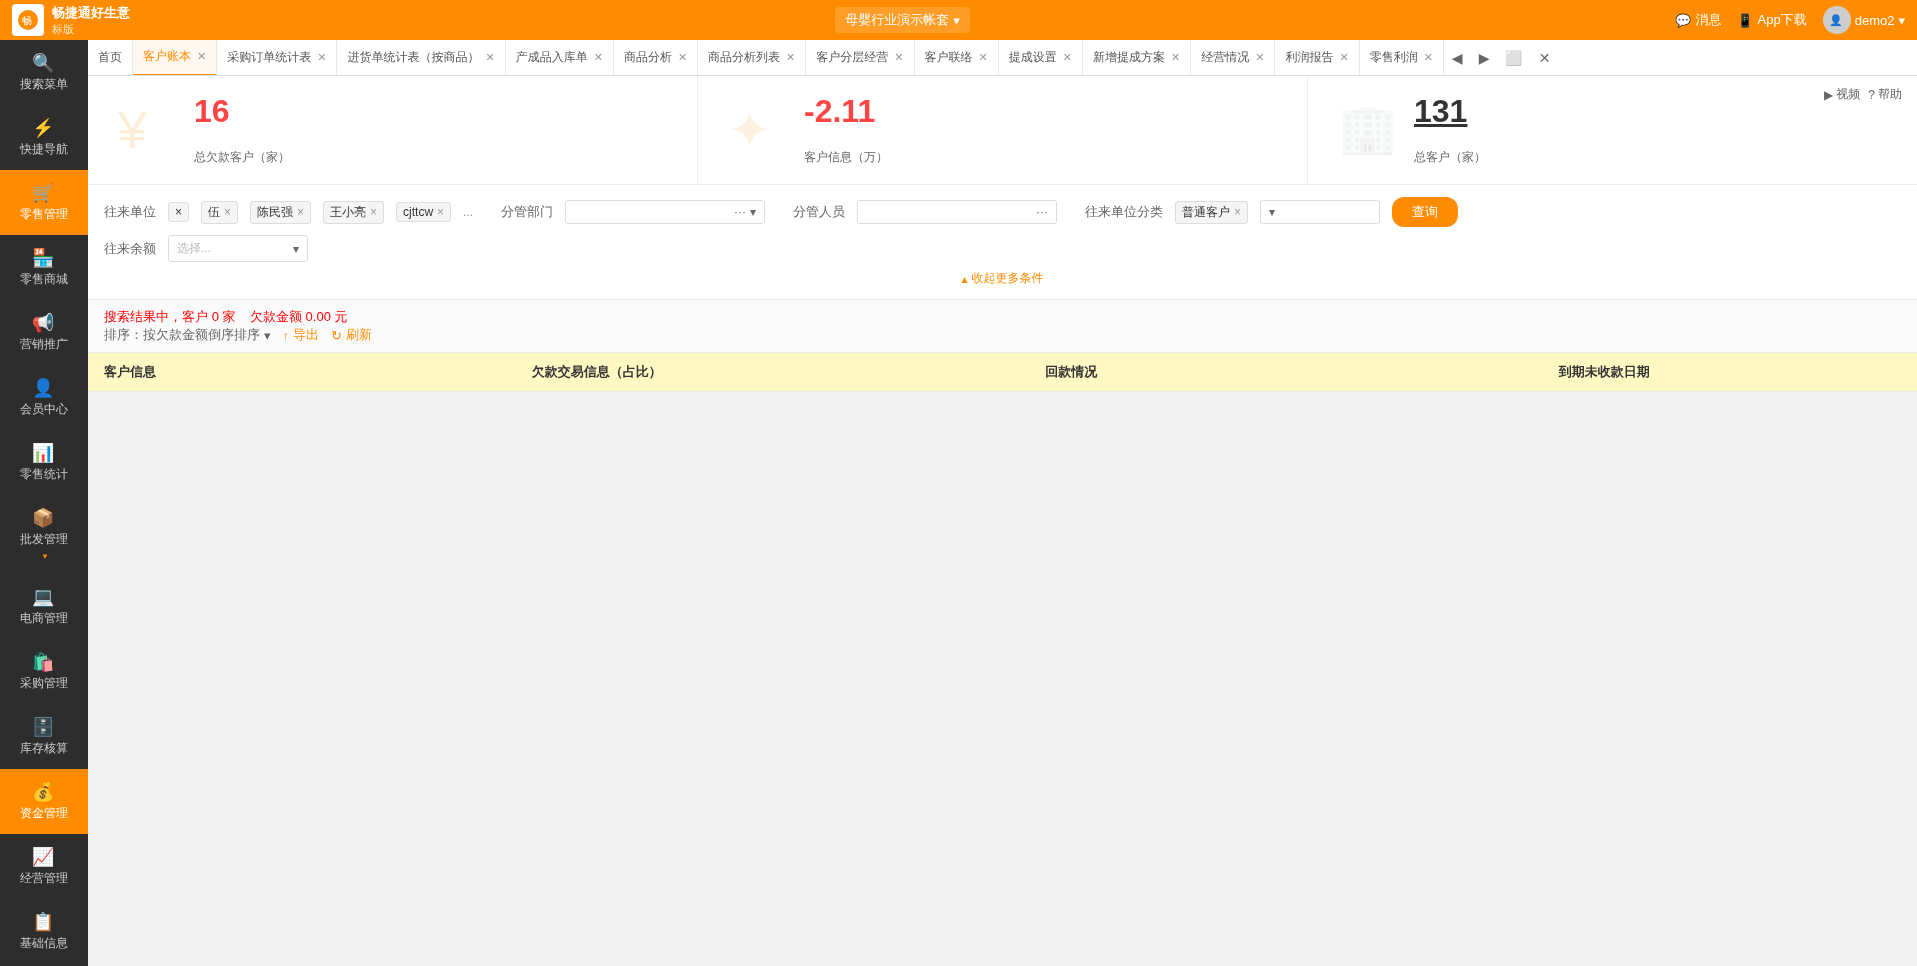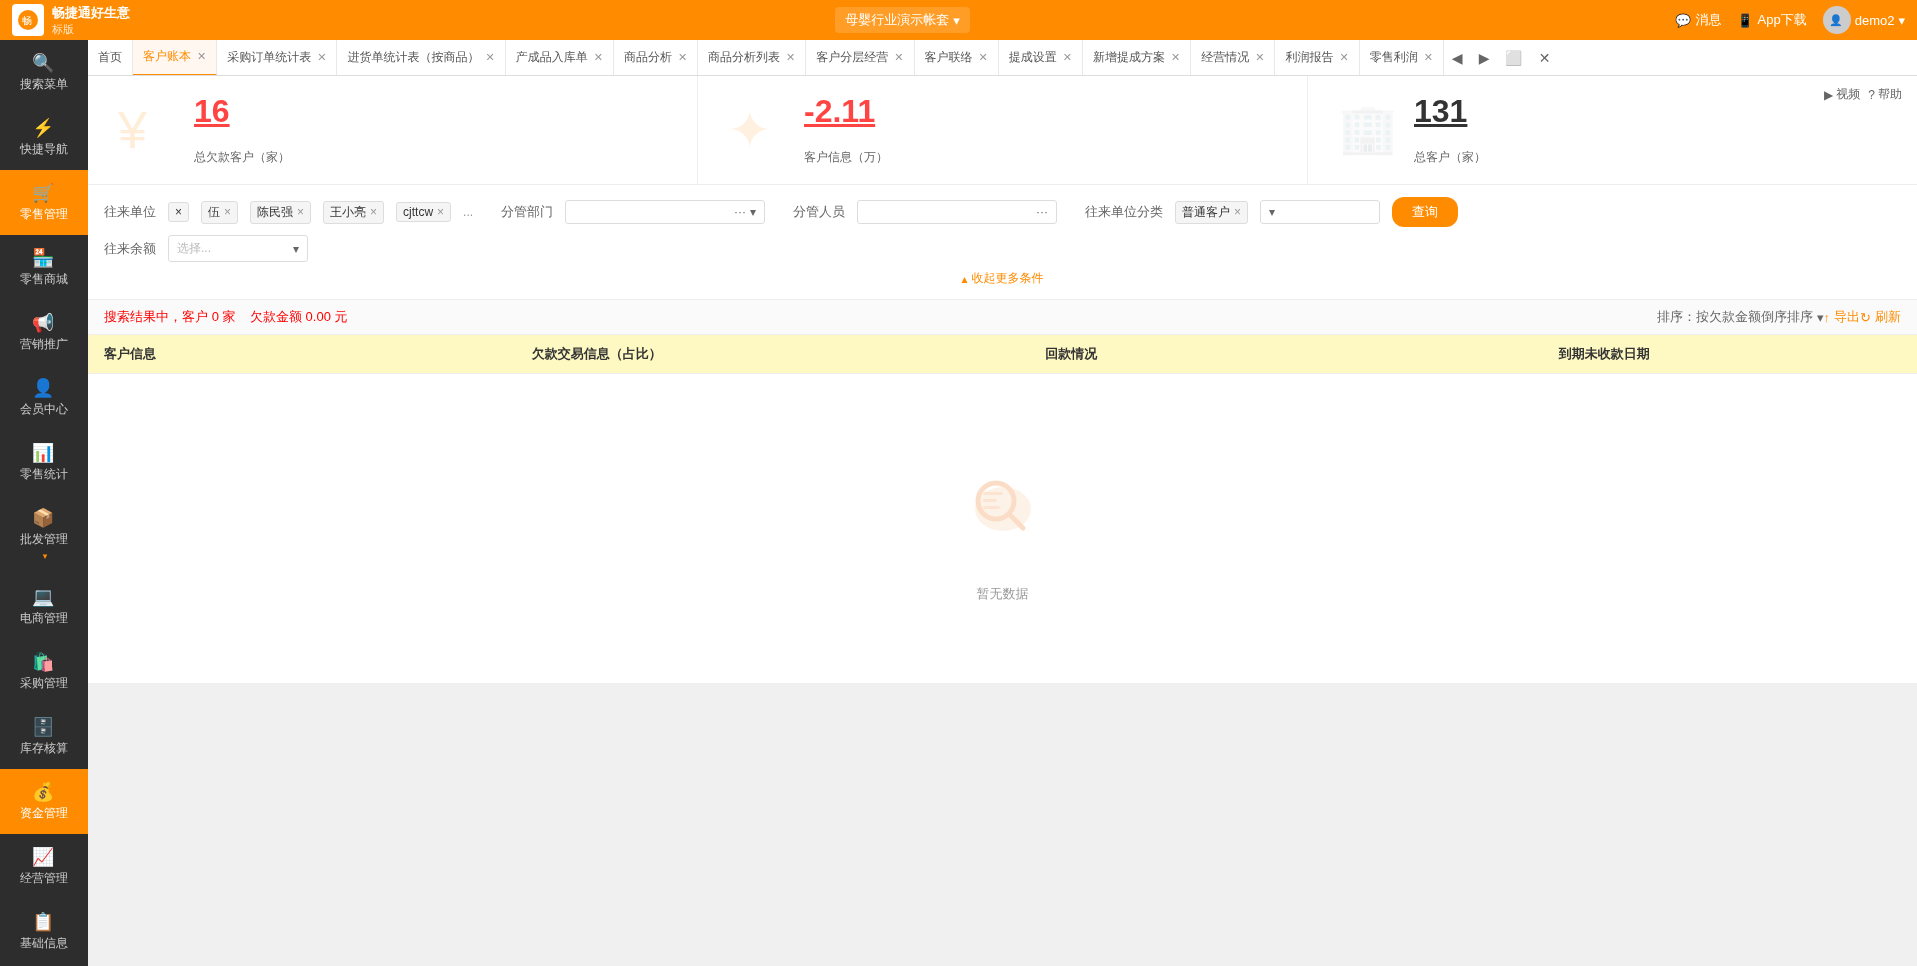--- a/index.html
+++ b/index.html
@@ -34,43 +34,43 @@
     .tab-item.active { background: #fff7f0; color: #ff8c00; border-bottom: 2px solid #ff8c00; }
     .tab-item .tab-close { margin-left: 6px; color: #999; font-size: 11px; }
     .tab-nav-btn { padding: 0 8px; height: 36px; display: flex; align-items: center; cursor: pointer; color: #666; font-size: 14px; flex-shrink: 0; }
 
     
     .stats-bar { display: flex; background: #fff; border-bottom: 1px solid #eee; }
     .stat-block { flex: 1; padding: 18px 30px; position: relative; display: flex; align-items: center; gap: 16px; border-right: 1px solid #eee; }
     .stat-block:last-child { border-right: none; }
     .stat-icon { width: 60px; height: 60px; opacity: 0.15; }
     .stat-main { }
-    .stat-value { font-size: 32px; font-weight: bold; color: #ff4444; line-height: 1.1; text-decoration: underline; }
+    .stat-value { font-size: 32px; font-weight: bold; color: #ff4444; line-height: 1.1; }
     .stat-value.black { color: #333; text-decoration: underline; }
     .stat-label { font-size: 12px; color: #666; margin-top: 20px; }
     .stat-help { position: absolute; top: 10px; right: 15px; display: flex; gap: 8px; }
     .stat-help-btn { font-size: 12px; color: #666; cursor: pointer; display: flex; align-items: center; gap: 3px; }
 
     
     .filter-area { background: #fff; padding: 12px 16px; border-bottom: 1px solid #eee; }
     .filter-row { display: flex; align-items: center; gap: 12px; margin-bottom: 8px; flex-wrap: wrap; }
     .filter-label { color: #666; font-size: 13px; white-space: nowrap; }
     .filter-tag { display: inline-flex; align-items: center; background: #f5f5f5; border: 1px solid #ddd; border-radius: 3px; padding: 2px 6px; font-size: 12px; gap: 4px; }
     .filter-tag .remove { cursor: pointer; color: #999; }
     .filter-more { color: #999; font-size: 12px; cursor: pointer; }
     .filter-select { display: flex; align-items: center; border: 1px solid #ddd; border-radius: 3px; padding: 4px 8px; min-width: 120px; font-size: 12px; color: #666; cursor: pointer; background: #fff; gap: 4px; }
     .filter-select-wide { min-width: 200px; }
     .filter-collapse-btn { display: flex; align-items: center; gap: 4px; color: #ff8c00; font-size: 12px; cursor: pointer; margin: 0 auto; }
     .filter-row-2 { display: flex; align-items: center; gap: 12px; }
 
     
-    .result-bar { display: flex; align-items: flex-start; justify-content: space-between; padding: 8px 16px; background: #fafafa; border-bottom: 1px solid #eee; }
+    .result-bar { display: flex; align-items: flex-start; justify-content: space-between; padding: 8px 16px; background: #fafafa; border-bottom: 1px solid #eee; flex-direction: column; }
     .result-info { font-size: 13px; color: #333; }
     .result-info span { color: #f00; }
-    .result-actions { display: flex; align-items: center; font-size: 13px; color: #666; }
+    .result-actions { display: flex; align-items: center; gap: 12px; font-size: 13px; color: #666; }
     .sort-select { display: flex; align-items: center; gap: 4px; cursor: pointer; }
     .action-btn { display: flex; align-items: center; gap: 4px; cursor: pointer; color: #ff8c00; }
 
     
     .table-wrapper { background: #fff; margin: 0; }
     .table-header { display: flex; padding: 10px 16px; background: #fef9c3; border-bottom: 1px solid #eee; font-weight: bold; color: #333; font-size: 13px; }
     .col-customer { flex: 2.5; }
     .col-debt { flex: 3; }
     .col-payment { flex: 3; }
     .col-date { flex: 2; }
@@ -389,32 +389,18 @@
         </div>
 
         <div class="table-wrapper">
           <div class="table-header">
             <div class="col-customer">客户信息</div>
             <div class="col-debt">欠款交易信息（占比）</div>
             <div class="col-payment">回款情况</div>
             <div class="col-date">到期未收款日期</div>
           </div>
 
-          <div class="empty-state">
-            <div style="font-size:80px;opacity:0.35">
-              
-              <svg width="100" height="100" viewBox="0 0 100 100" xmlns="http://www.w3.org/2000/svg">
-                <ellipse cx="50" cy="55" rx="28" ry="22" fill="#f5b880" opacity="0.5"></ellipse>
-                <circle cx="43" cy="47" r="18" fill="none" stroke="#f5a060" stroke-width="5"></circle>
-                <line x1="56" y1="60" x2="70" y2="74" stroke="#f5a060" stroke-width="5" stroke-linecap="round"></line>
-                <rect x="30" y="38" width="20" height="3" rx="1.5" fill="#f5a060" opacity="0.7"></rect>
-                <rect x="30" y="45" width="14" height="3" rx="1.5" fill="#f5a060" opacity="0.7"></rect>
-                <rect x="30" y="52" width="17" height="3" rx="1.5" fill="#f5a060" opacity="0.7"></rect>
-              </svg>
-            </div>
-            <div class="empty-text">暂无数据</div>
-          </div>
         </div>
 
       </div>
     </div>
   </div>
 </div>
 
 </body></html>

